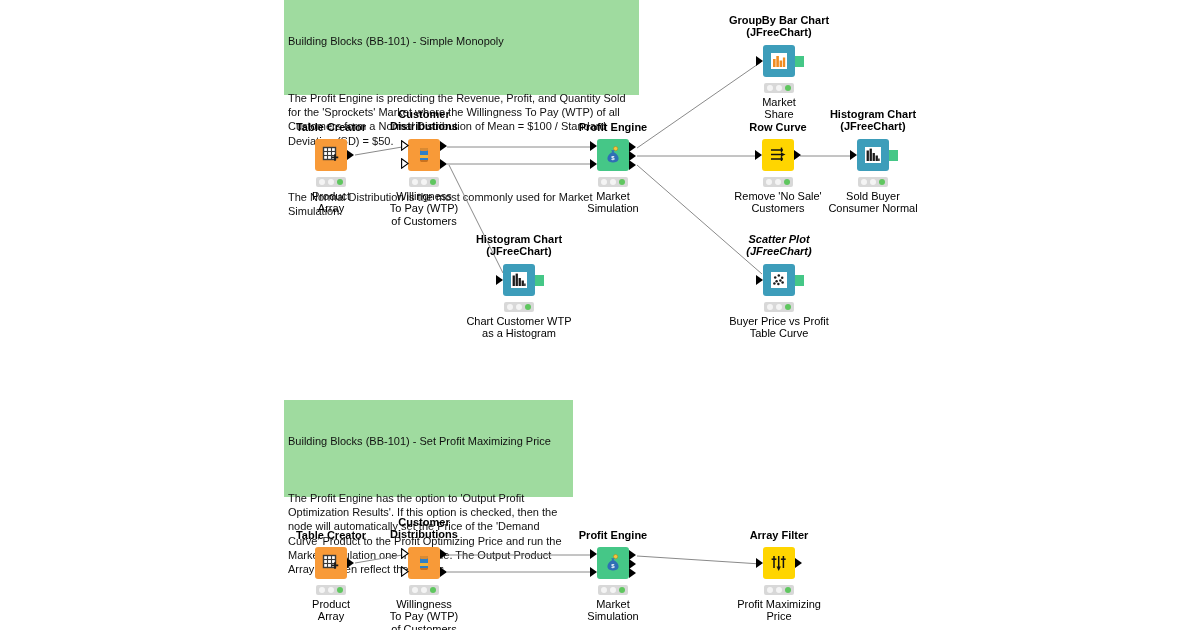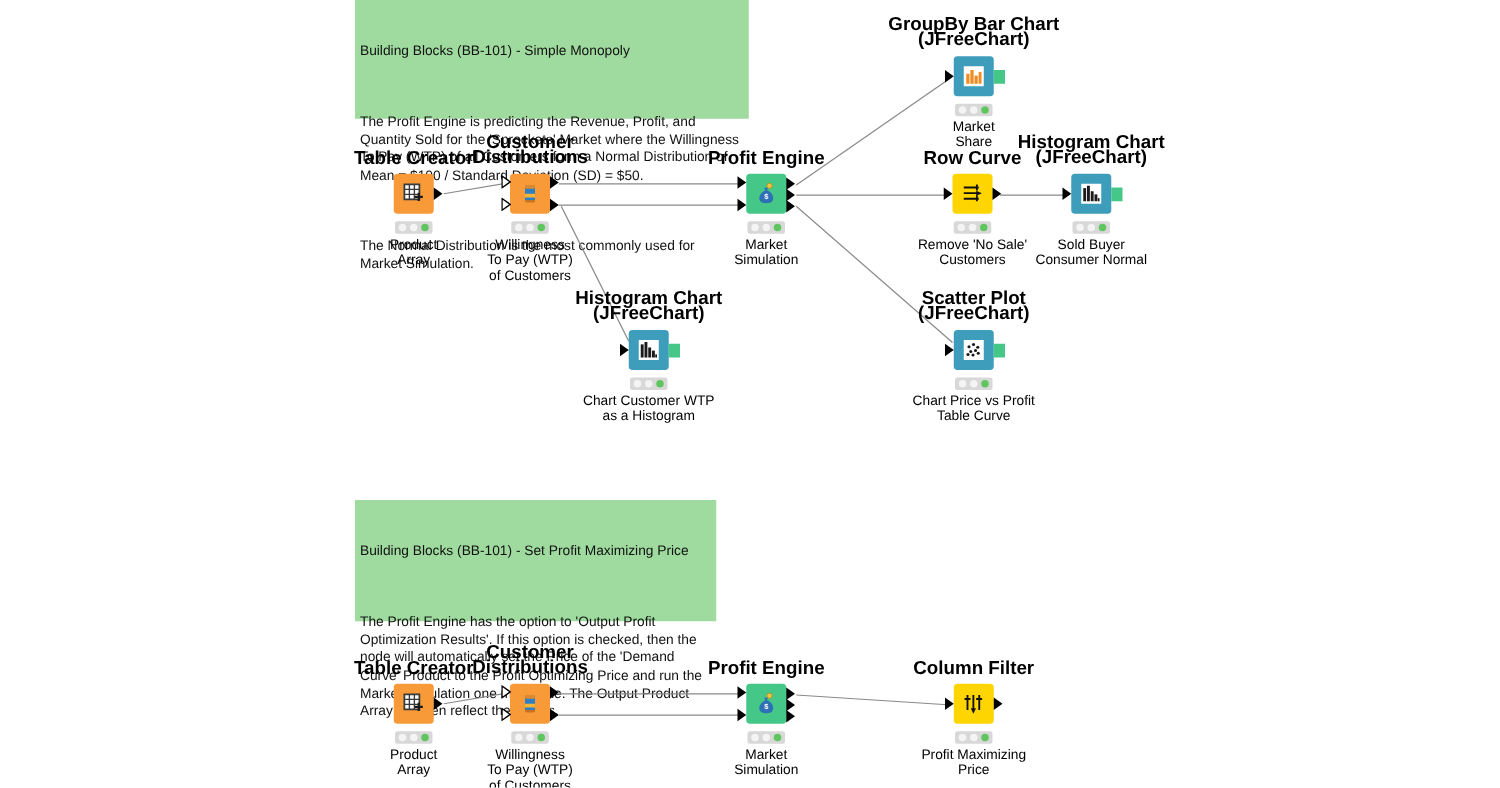--- a/index.html
+++ b/index.html
@@ -30,21 +30,21 @@
 
   
   #edges{position:absolute;left:0;top:0;width:1200px;height:630px;pointer-events:none;}
 
   
   .node{position:absolute;width:0;height:0;}
   .node-title{
     position:absolute;
     left:50%;transform:translateX(-50%);
     text-align:center;
-    font-size:15px;
+    font-size:11px;
     font-weight:bold;
     color:#000;
     white-space:nowrap;
     line-height:12.4px;
   }
   .node-box{
     position:absolute;
     left:50%;top:0;
     transform:translateX(-50%);
     width:32px;height:32px;
@@ -99,21 +99,21 @@
   svg.tri-open{display:block;}
 
   
   .glyph{display:block;}
 </style>
 </head>
 <body>
 
 <div id="canvas">
 
-  <div class="annotation" style="left:284px;top:0px;width:315px;height:95px;">
+  <div class="annotation" style="left:284px;top:0px;width:355px;height:95px;">
     <span class="ann-title">Building Blocks (BB-101) - Simple Monopoly</span>
     <span class="ann-body">The Profit Engine is predicting the Revenue, Profit, and Quantity Sold for the 'Sprockets' Market where the Willingness To Pay (WTP) of all Customers form a Normal Distribution of Mean = $100 / Standard Deviation (SD) = $50.</span>
     <span class="ann-body2">The Normal Distribution is the most commonly used for Market Simulation.</span>
   </div>
 
   <div class="annotation" style="left:284px;top:400px;width:289px;height:97px;">
     <span class="ann-title">Building Blocks (BB-101) - Set Profit Maximizing Price</span>
     <span class="ann-body">The Profit Engine has the option to 'Output Profit Optimization Results'. If this option is checked, then the node will automatically set the Price of the 'Demand Curve' Product to the Profit Optimizing Price and run the Market Simulation one more time. The Output Product Array will then reflect the results.</span>
   </div>
 
@@ -330,21 +330,21 @@
         <i></i>
         <i class="on"></i>
     </div>
     <div class="node-sub">
       <span>Chart Customer WTP</span><br>
       <span>as a Histogram</span>
     </div>
   </div>
 
   <div class="node" style="left:779px;top:264px;">
-    <div class="node-title" style="top:-31px;">
+    <div class="node-title" style="top:-31px;font-style:italic;">
       <span>Scatter Plot</span><br>
       <span>(JFreeChart)</span>
     </div>
     <div class="node-box bg-teal">
       <svg class="glyph" width="20" height="20" viewBox="0 0 20 20">
         <rect x="2" y="2" width="16" height="16" fill="#ffffff"></rect>
         <g fill="#1b1b1b">
           <circle cx="6.2" cy="7.4" r="1.25"></circle>
           <circle cx="9.8" cy="5.6" r="1.25"></circle>
           <circle cx="13.2" cy="7.8" r="1.25"></circle>
@@ -357,21 +357,21 @@
       </svg>
     </div>
     <div class="port in" style="left:calc(50% - 23px);top:11px;"></div>
     <div class="port sq" style="left:calc(50% + 16px);top:11px;"></div>
     <div class="status">
       <i></i>
         <i></i>
         <i class="on"></i>
     </div>
     <div class="node-sub">
-      <span>Chart Price vs Profit</span><br>
+      <span>Buyer Price vs Profit</span><br>
       <span>Table Curve</span>
     </div>
   </div>
 
   <div class="node" style="left:331px;top:547px;">
     <div class="node-title" style="top:-18px;">Table Creator</div>
     <div class="node-box bg-orange">
       <svg class="glyph" width="20" height="20" viewBox="0 0 20 20">
         <rect x="2.5" y="2.5" width="12" height="12" fill="#ffffff" stroke="#3a3a3a" stroke-width="1.4"></rect>
         <line x1="2.5" y1="6.5" x2="14.5" y2="6.5" stroke="#3a3a3a" stroke-width="1.1"></line>
@@ -446,21 +446,21 @@
         <i></i>
         <i class="on"></i>
     </div>
     <div class="node-sub">
       <span>Market</span><br>
       <span>Simulation</span>
     </div>
   </div>
 
   <div class="node" style="left:779px;top:547px;">
-    <div class="node-title" style="top:-18px;">Column Filter</div>
+    <div class="node-title" style="top:-18px;">Array Filter</div>
     <div class="node-box bg-yellow">
       <svg class="glyph" width="20" height="20" viewBox="0 0 20 20">
         <g stroke="#111111" stroke-width="1.5" fill="none">
           <line x1="5" y1="3" x2="5" y2="15"></line>
           <line x1="9.7" y1="3" x2="9.7" y2="15"></line>
           <line x1="14.4" y1="3" x2="14.4" y2="15"></line>
           <line x1="2.6" y1="6.2" x2="7.4" y2="6.2"></line>
           <line x1="11.9" y1="6.2" x2="16.7" y2="6.2"></line>
         </g>
         <polygon points="7.6,13.5 9.7,18 11.8,13.5" fill="#111111"></polygon>

